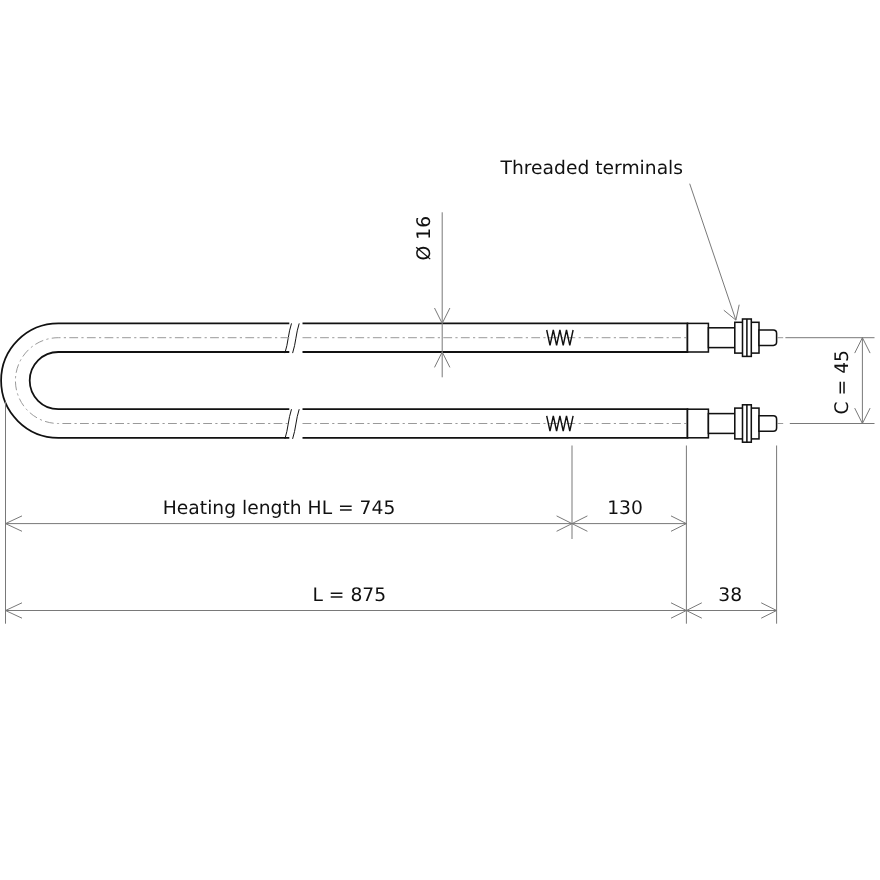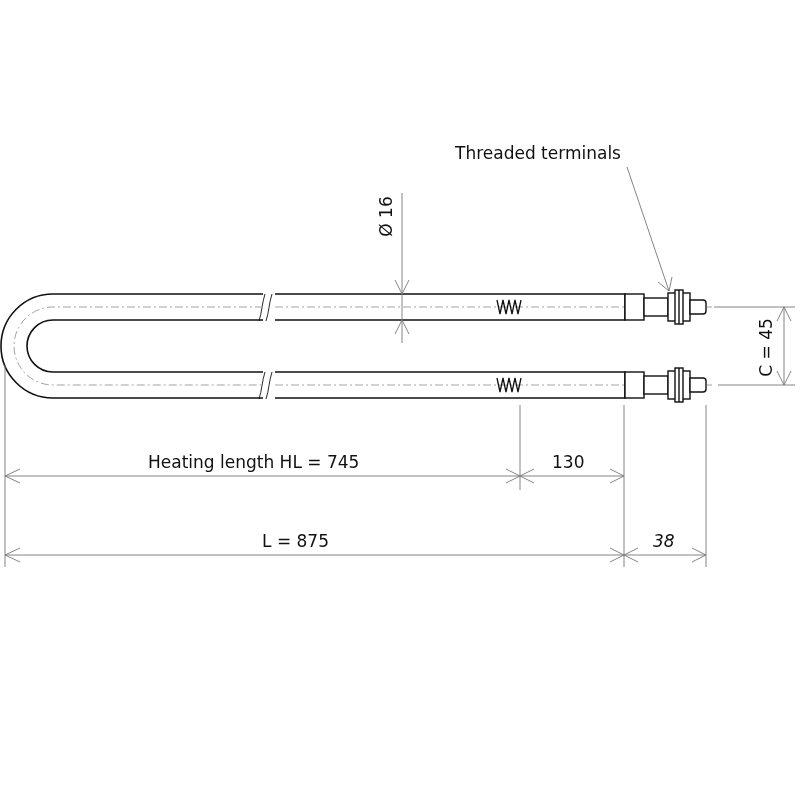--- a/index.html
+++ b/index.html
@@ -89,15 +89,15 @@
     <line x1="784" y1="307" x2="784" y2="385"></line>
     <polyline points="777,321 784,307 791,321"></polyline>
     <polyline points="777,371 784,385 791,371"></polyline>
   </g>
 </svg>
 
 <div class="lbl" style="left:455px; top:145px;">Threaded terminals</div>
 <div class="lbl rot" style="left:361px; top:208px; width:50px; text-align:center;">Ø 16</div>
 <div class="lbl" style="left:148px; top:454px;">Heating length HL = 745</div>
 <div class="lbl" style="left:552px; top:454px;">130</div>
-<div class="lbl" style="left:262px; top:533px;">L = 875</div>
-<div class="lbl" style="left:653px; top:533px;font-style:italic;">38</div>
+<div class="lbl" style="left:284px; top:533px;">L = 875</div>
+<div class="lbl" style="left:653px; top:533px;">38</div>
 <div class="lbl rot" style="left:731px; top:339px; width:70px; text-align:center;">C = 45</div>
 
 </body></html>

